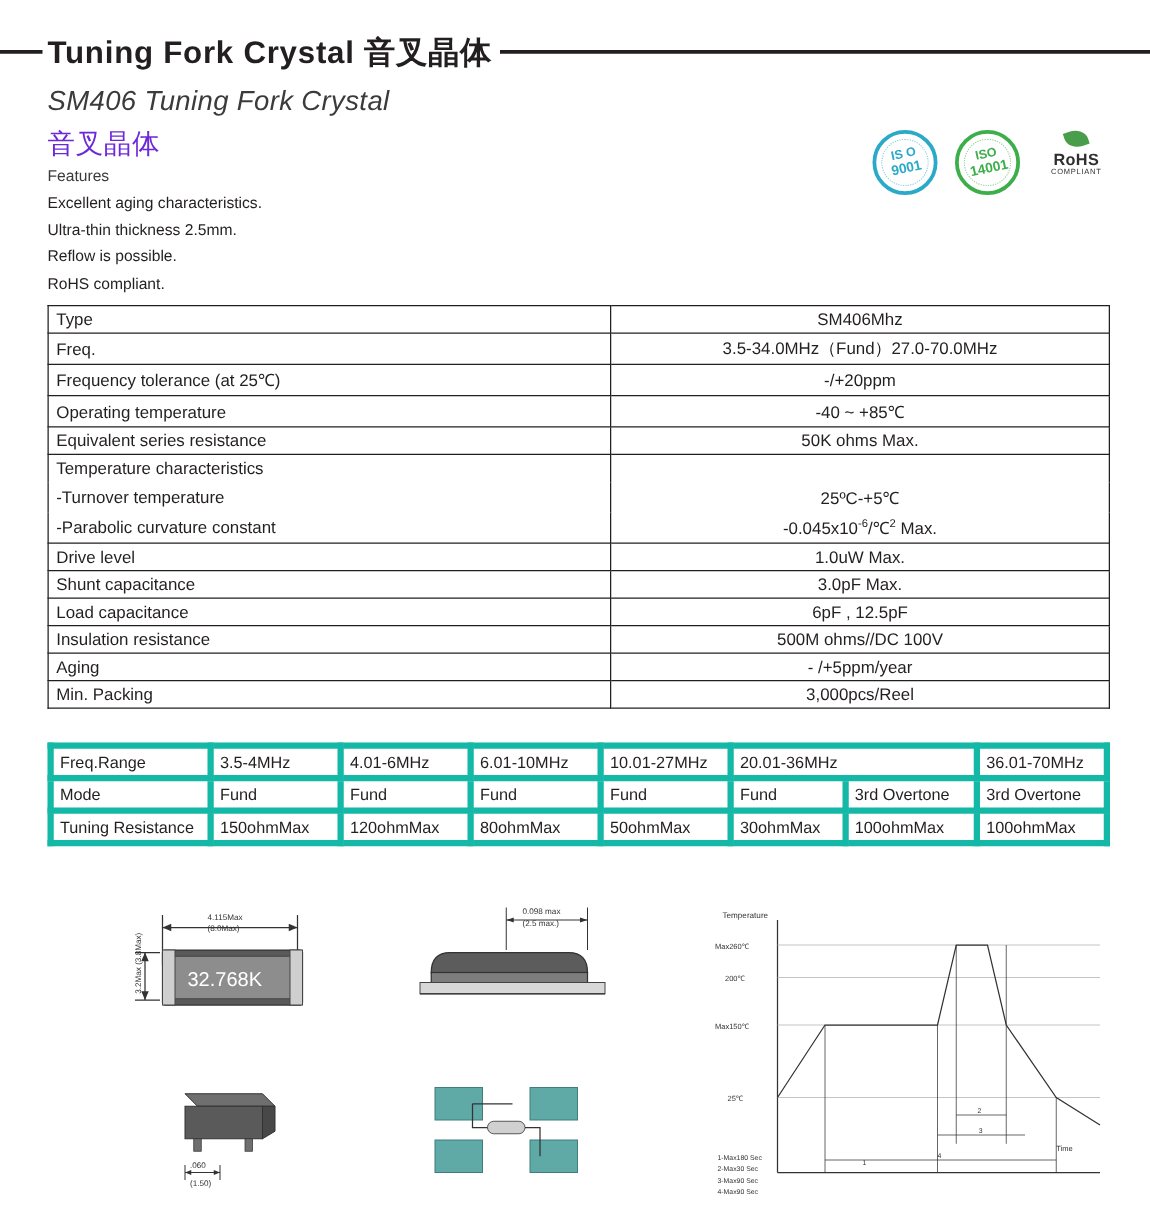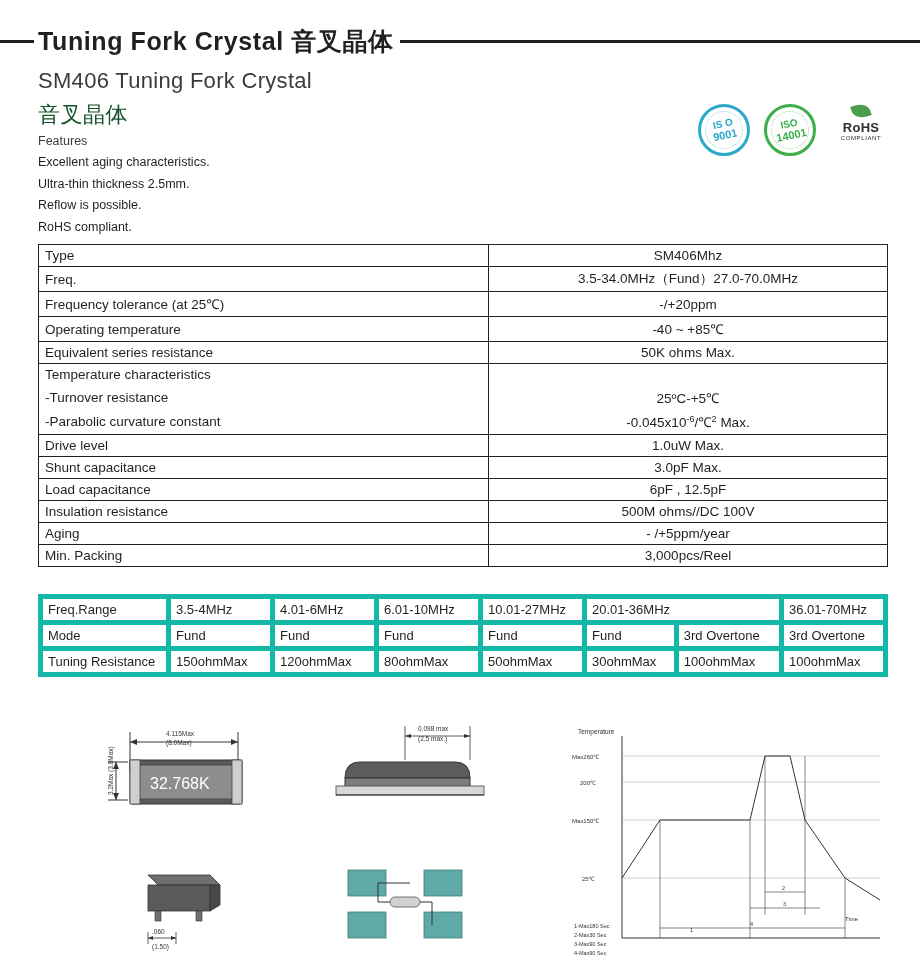--- a/index.html
+++ b/index.html
@@ -24,25 +24,25 @@
     flex: 1; height: 3px; background: #231f20; margin-left: 6px;
   }
   .hdr .title {
     font-size: 25px; letter-spacing: 0.6px; font-weight: 700;
     white-space: nowrap; color: #231f20;
   }
 
   
   .subtitle {
     position: absolute; left: 38px; top: 68px;
-    font-size: 22px; color: #3b3b3b; letter-spacing: .3px;
+    font-size: 22px; color: #3b3b3b; letter-spacing: .3px; font-style: italic;
   }
   .subtitle2 {
     position: absolute; left: 38px; top: 100px;
-    font-size: 22px; color: #14532d; letter-spacing: .5px;
+    font-size: 22px; color: #6d28d9; letter-spacing: .5px;
   }
 
   .features { position: absolute; left: 38px; top: 134px; }
   .features .f-head { font-size: 12.5px; color: #3b3b3b; margin-bottom: 4px; }
   .features .f-item { font-size: 12.5px; color: #231f20; line-height: 1.72; }
 
   
   .logos { position: absolute; right: 28px; top: 104px; display: flex; gap: 14px; align-items: center;}
   .iso {
     width: 52px; height: 52px; border-radius: 50%;
@@ -170,21 +170,21 @@
       <tr>
         <td class="k">Equivalent series resistance</td>
         <td class="v">50K ohms Max.</td>
       </tr>
 
       <tr>
         <td class="k nb-bot">Temperature characteristics</td>
         <td class="v nb-bot" rowspan="1"></td>
       </tr>
       <tr>
-        <td class="k nb-top nb-bot">-Turnover resistance</td>
+        <td class="k nb-top nb-bot">-Turnover temperature</td>
         <td class="v nb-top nb-bot">25ºC-+5℃</td>
       </tr>
       <tr>
         <td class="k nb-top">-Parabolic curvature constant</td>
         <td class="v nb-top">
           <span>-0.045x10</span><sup>-6</sup><span>/℃</span><sup>2</sup> <span>Max.</span>
         </td>
       </tr>
       <tr>
         <td class="k">Drive level</td>

